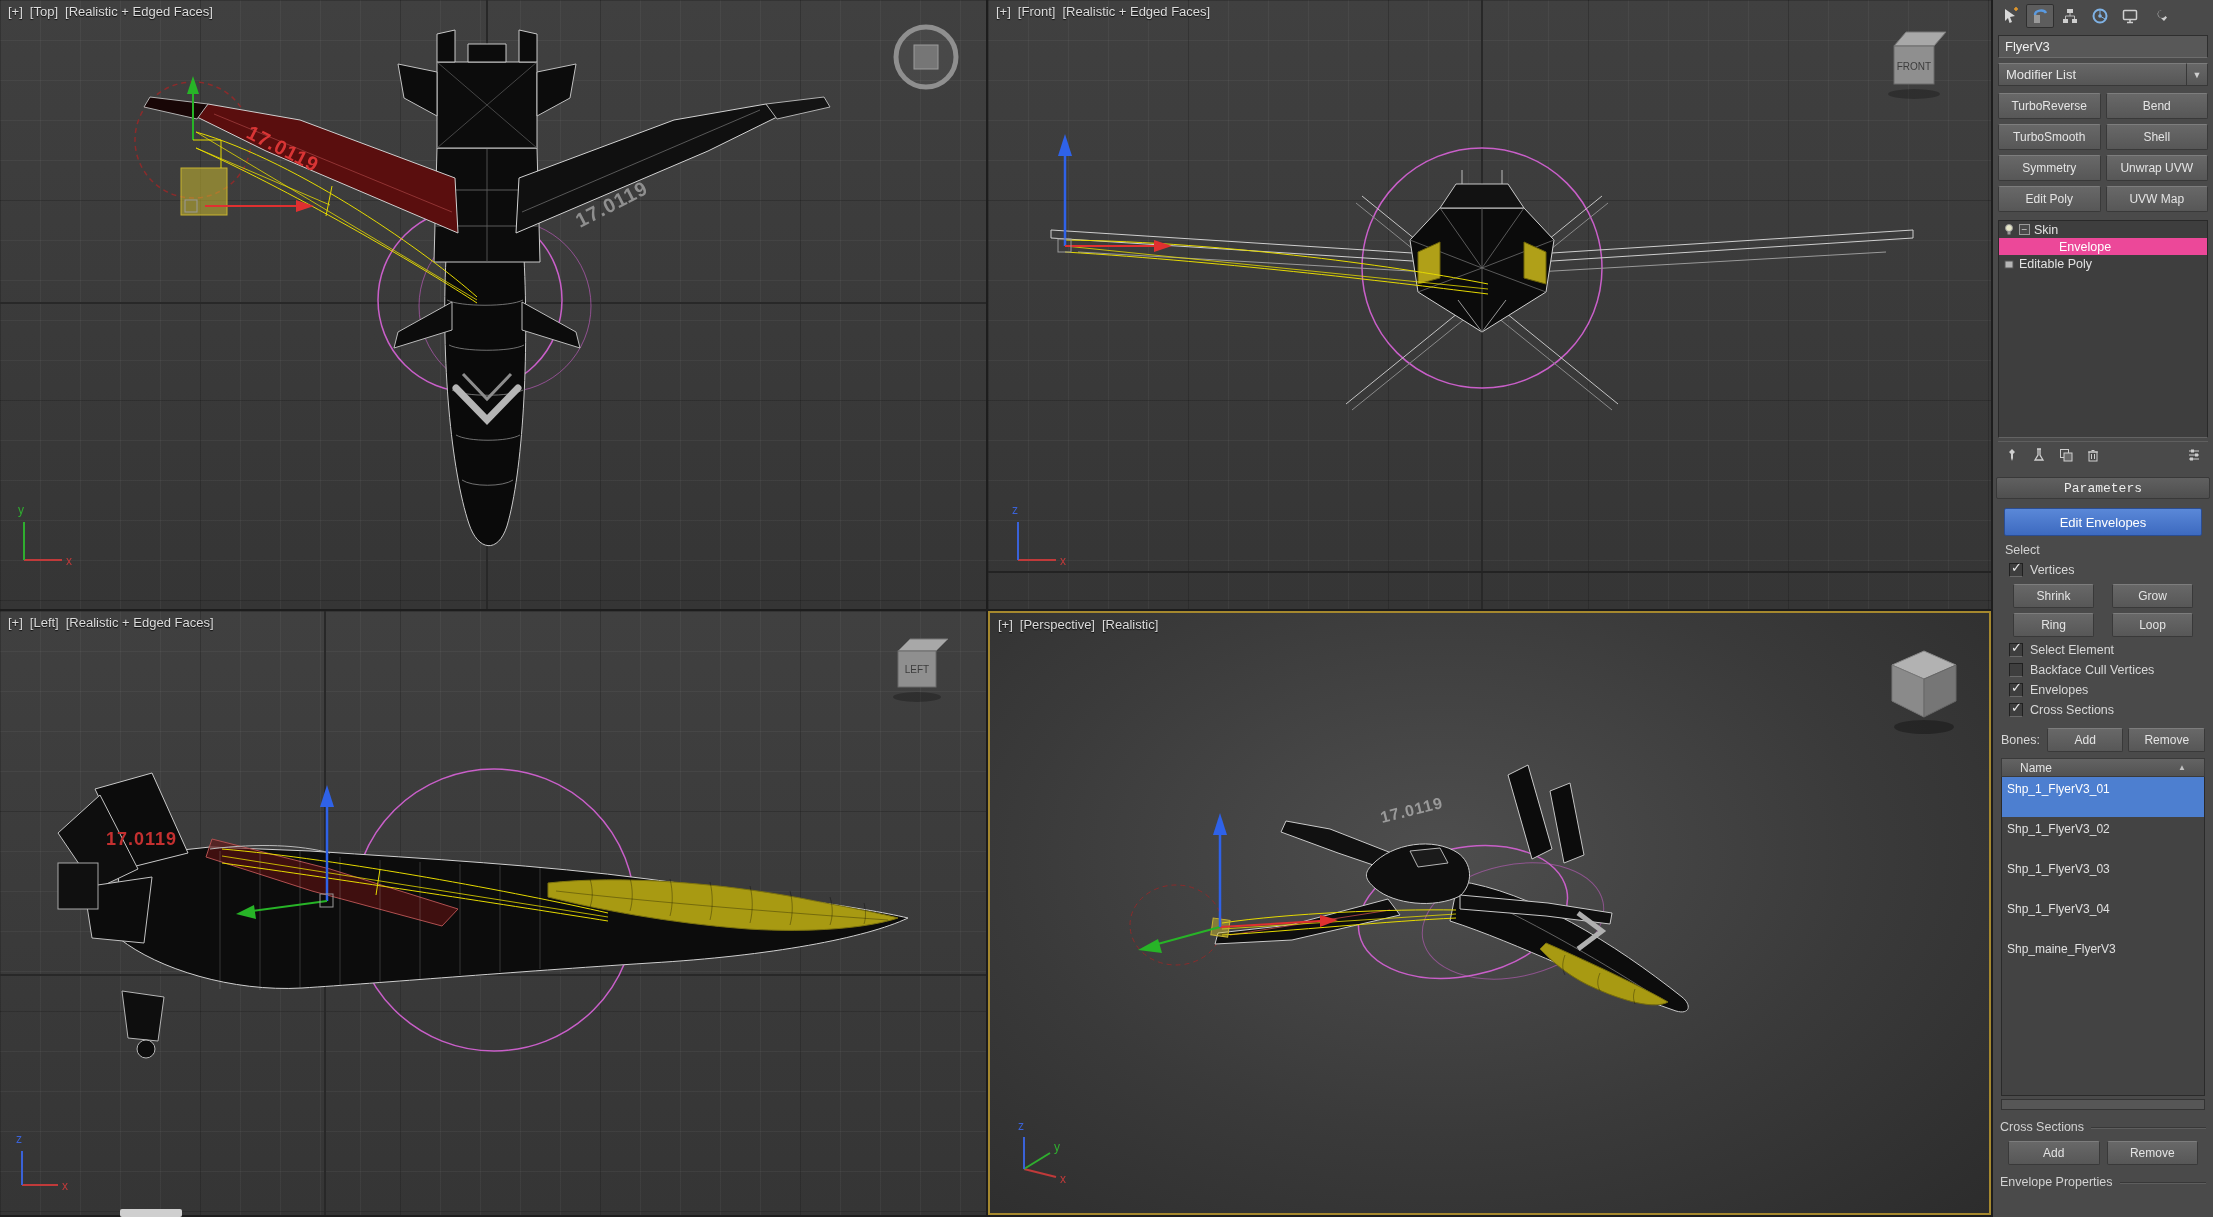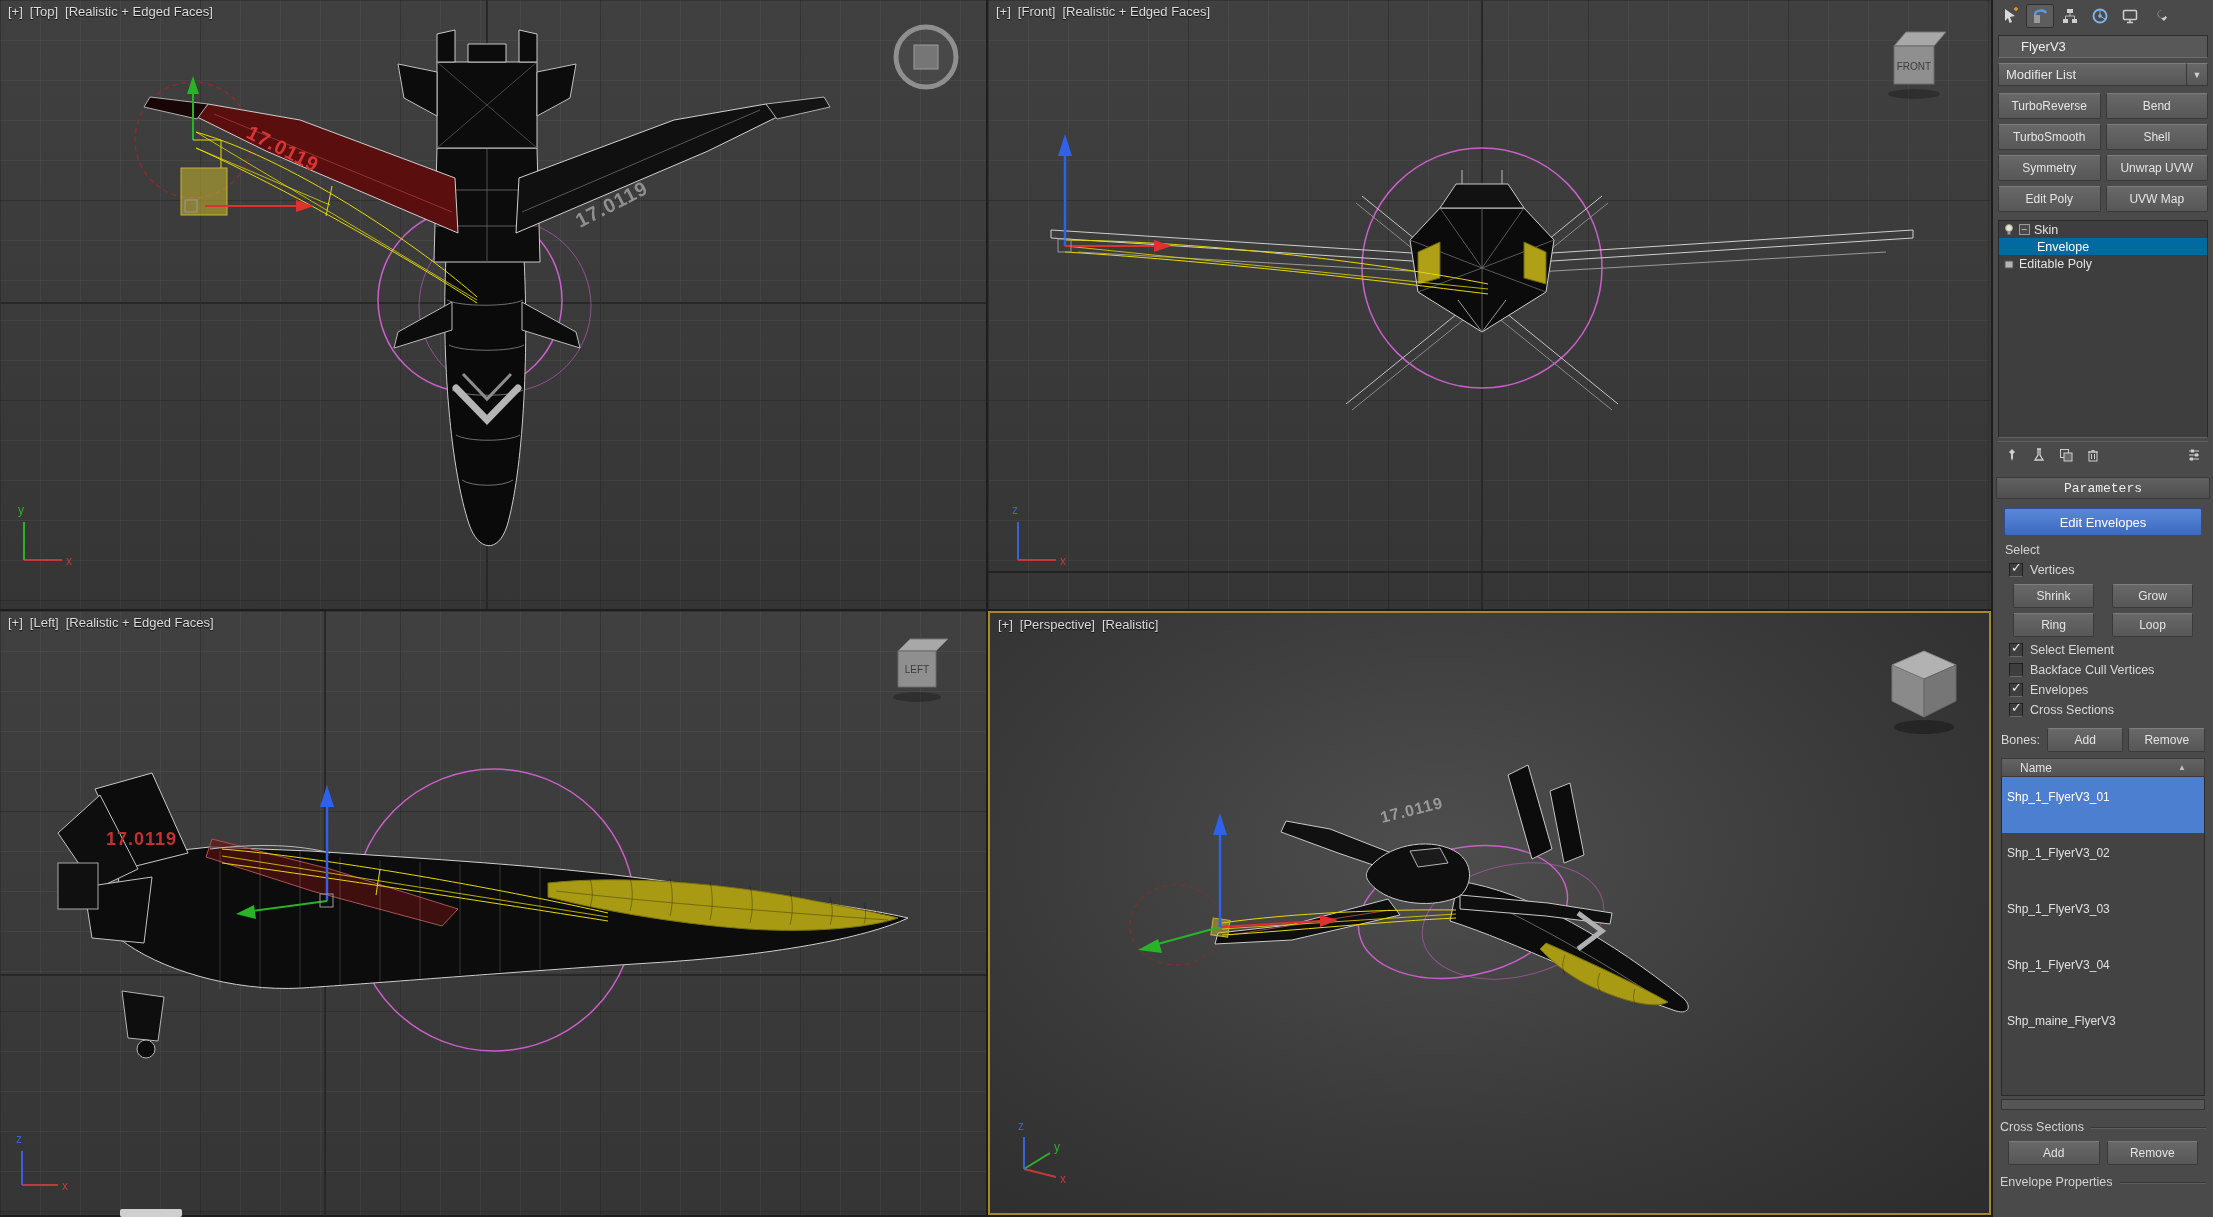--- a/index.html
+++ b/index.html
@@ -28,38 +28,38 @@
 
   
   #command-panel{position:absolute;left:1993px;top:0;width:220px;height:1217px;
     background:#4a4a4a;color:#d8d8d8;font-size:13px;box-sizing:border-box;}
   .cp-tabs{display:flex;align-items:center;height:28px;padding:2px 3px 0;gap:2px;}
   .cp-tab{width:28px;height:24px;display:flex;align-items:center;justify-content:center;border-radius:2px;}
   .cp-tab.active{background:#5d5d5d;box-shadow:inset 0 0 0 1px #2f2f2f;}
   .cp-name-row{margin:5px 5px 0;}
   .cp-name-row input{width:100%;box-sizing:border-box;height:23px;background:#585858;
     border:1px solid #2e2e2e;border-bottom-color:#6d6d6d;color:#f0f0f0;font-size:13px;
-    font-family:"Liberation Sans",sans-serif;padding:1px 22px;}
+    font-family:"Liberation Sans",sans-serif;padding:1px 6px;}
   .cp-modlist{display:flex;margin:5px 5px 0;height:23px;}
   .cp-modlist .bar{flex:1;display:flex;align-items:center;padding:0 7px;
     background:linear-gradient(#676767,#565656);border:1px solid #383838;border-top-color:#7c7c7c;
     border-right:none;color:#e6e6e6;}
   .cp-modlist .arrow{width:20px;display:flex;align-items:center;justify-content:center;
     background:linear-gradient(#676767,#565656);border:1px solid #383838;border-top-color:#7c7c7c;
     font-size:9px;color:#cfcfcf;}
   .cp-btn{height:24px;background:linear-gradient(#686868,#575757);border:1px solid #393939;
     border-top-color:#7d7d7d;border-radius:2px;color:#e4e4e4;font-size:12px;
     display:flex;align-items:center;justify-content:center;white-space:nowrap;cursor:default;}
   .cp-btn-grid{display:grid;grid-template-columns:1fr 1fr;gap:5px;margin:7px 5px 0;}
   .cp-stack{margin:8px 5px 0;height:216px;background:#3e3e3e;border:1px solid #292929;
     border-bottom-color:#636363;font-size:12.5px;overflow:hidden;}
   .stack-row{height:17px;display:flex;align-items:center;gap:4px;padding:0 4px;color:#e2e2e2;}
   .stack-row .expander{width:11px;height:11px;border:1px solid #9a9a9a;font-size:10px;line-height:9px;
     text-align:center;color:#d0d0d0;box-sizing:border-box;background:#4a4a4a;}
-  .stack-row.selected{background:#0369a1;color:#fff;padding-left:38px;}
+  .stack-row.selected{background:#ec4899;color:#fff;padding-left:60px;}
   .cp-stack-toolbar{display:flex;align-items:center;gap:9px;height:24px;margin:3px 5px 0;
     padding:1px 5px;border-top:1px solid #5f5f5f;}
   .cp-stack-toolbar .tool{width:18px;height:18px;display:flex;align-items:center;justify-content:center;}
   .cp-stack-toolbar .tool:last-child{margin-left:auto;}
 
   .rollout-header{margin:9px 3px 0;height:20px;background:linear-gradient(#606060,#4f4f4f);
     border:1px solid #393939;border-radius:2px;display:flex;align-items:center;justify-content:center;
     color:#ececec;font-size:13px;font-family:Liberation Mono, monospace;}
   .edit-env-btn{margin:9px 11px 7px;height:26px;background:linear-gradient(#5a88d8,#3d6ac0);
     border:1px solid #2b4d92;border-radius:2px;color:#fff;display:flex;align-items:center;
@@ -72,21 +72,21 @@
   .selgrid{display:grid;grid-template-columns:1fr 1fr;gap:5px 18px;margin:7px 20px 0;}
   .selgrid .cp-btn{height:22px;}
   .bones-row{display:flex;align-items:center;gap:5px;margin:11px 8px 0;}
   .bones-row .lbl{font-size:12.5px;margin-right:2px;}
   .bones-row .cp-btn{flex:1;height:22px;}
   .name-header{margin:6px 8px 0;height:17px;display:flex;align-items:center;justify-content:space-between;
     padding:0 18px;background:linear-gradient(#636363,#525252);border:1px solid #3a3a3a;font-size:12px;color:#e2e2e2;}
   .name-header .tri{font-size:8px;color:#c2c2c2;}
   .bone-list{margin:0 8px;height:318px;background:#434343;border:1px solid #2a2a2a;
     border-top:none;overflow:hidden;font-size:12px;}
-  .bone-item{height:32px;line-height:16px;padding:12px 5px;color:#e0e0e0;white-space:nowrap;}
+  .bone-item{height:32px;line-height:16px;padding:4px 5px;color:#e0e0e0;white-space:nowrap;}
   .bone-item.selected{background:#4d7fd0;color:#fff;}
   .list-hscroll{margin:3px 8px 0;height:9px;background:#565656;border:1px solid #333;}
   .section-label{display:flex;align-items:center;gap:7px;margin:10px 7px 0;font-size:12.5px;color:#d2d2d2;}
   .section-label::after{content:"";flex:1;border-top:1px solid #383838;box-shadow:0 1px 0 #5e5e5e;}
   .cs-grid{display:grid;grid-template-columns:1fr 1fr;gap:7px;margin:7px 15px 0;}
   .cs-grid .cp-btn{height:22px;}
 
   #time-fragment{position:absolute;left:120px;top:1209px;width:62px;height:8px;
     background:#cfcfcf;border-radius:2px;}
 </style>

